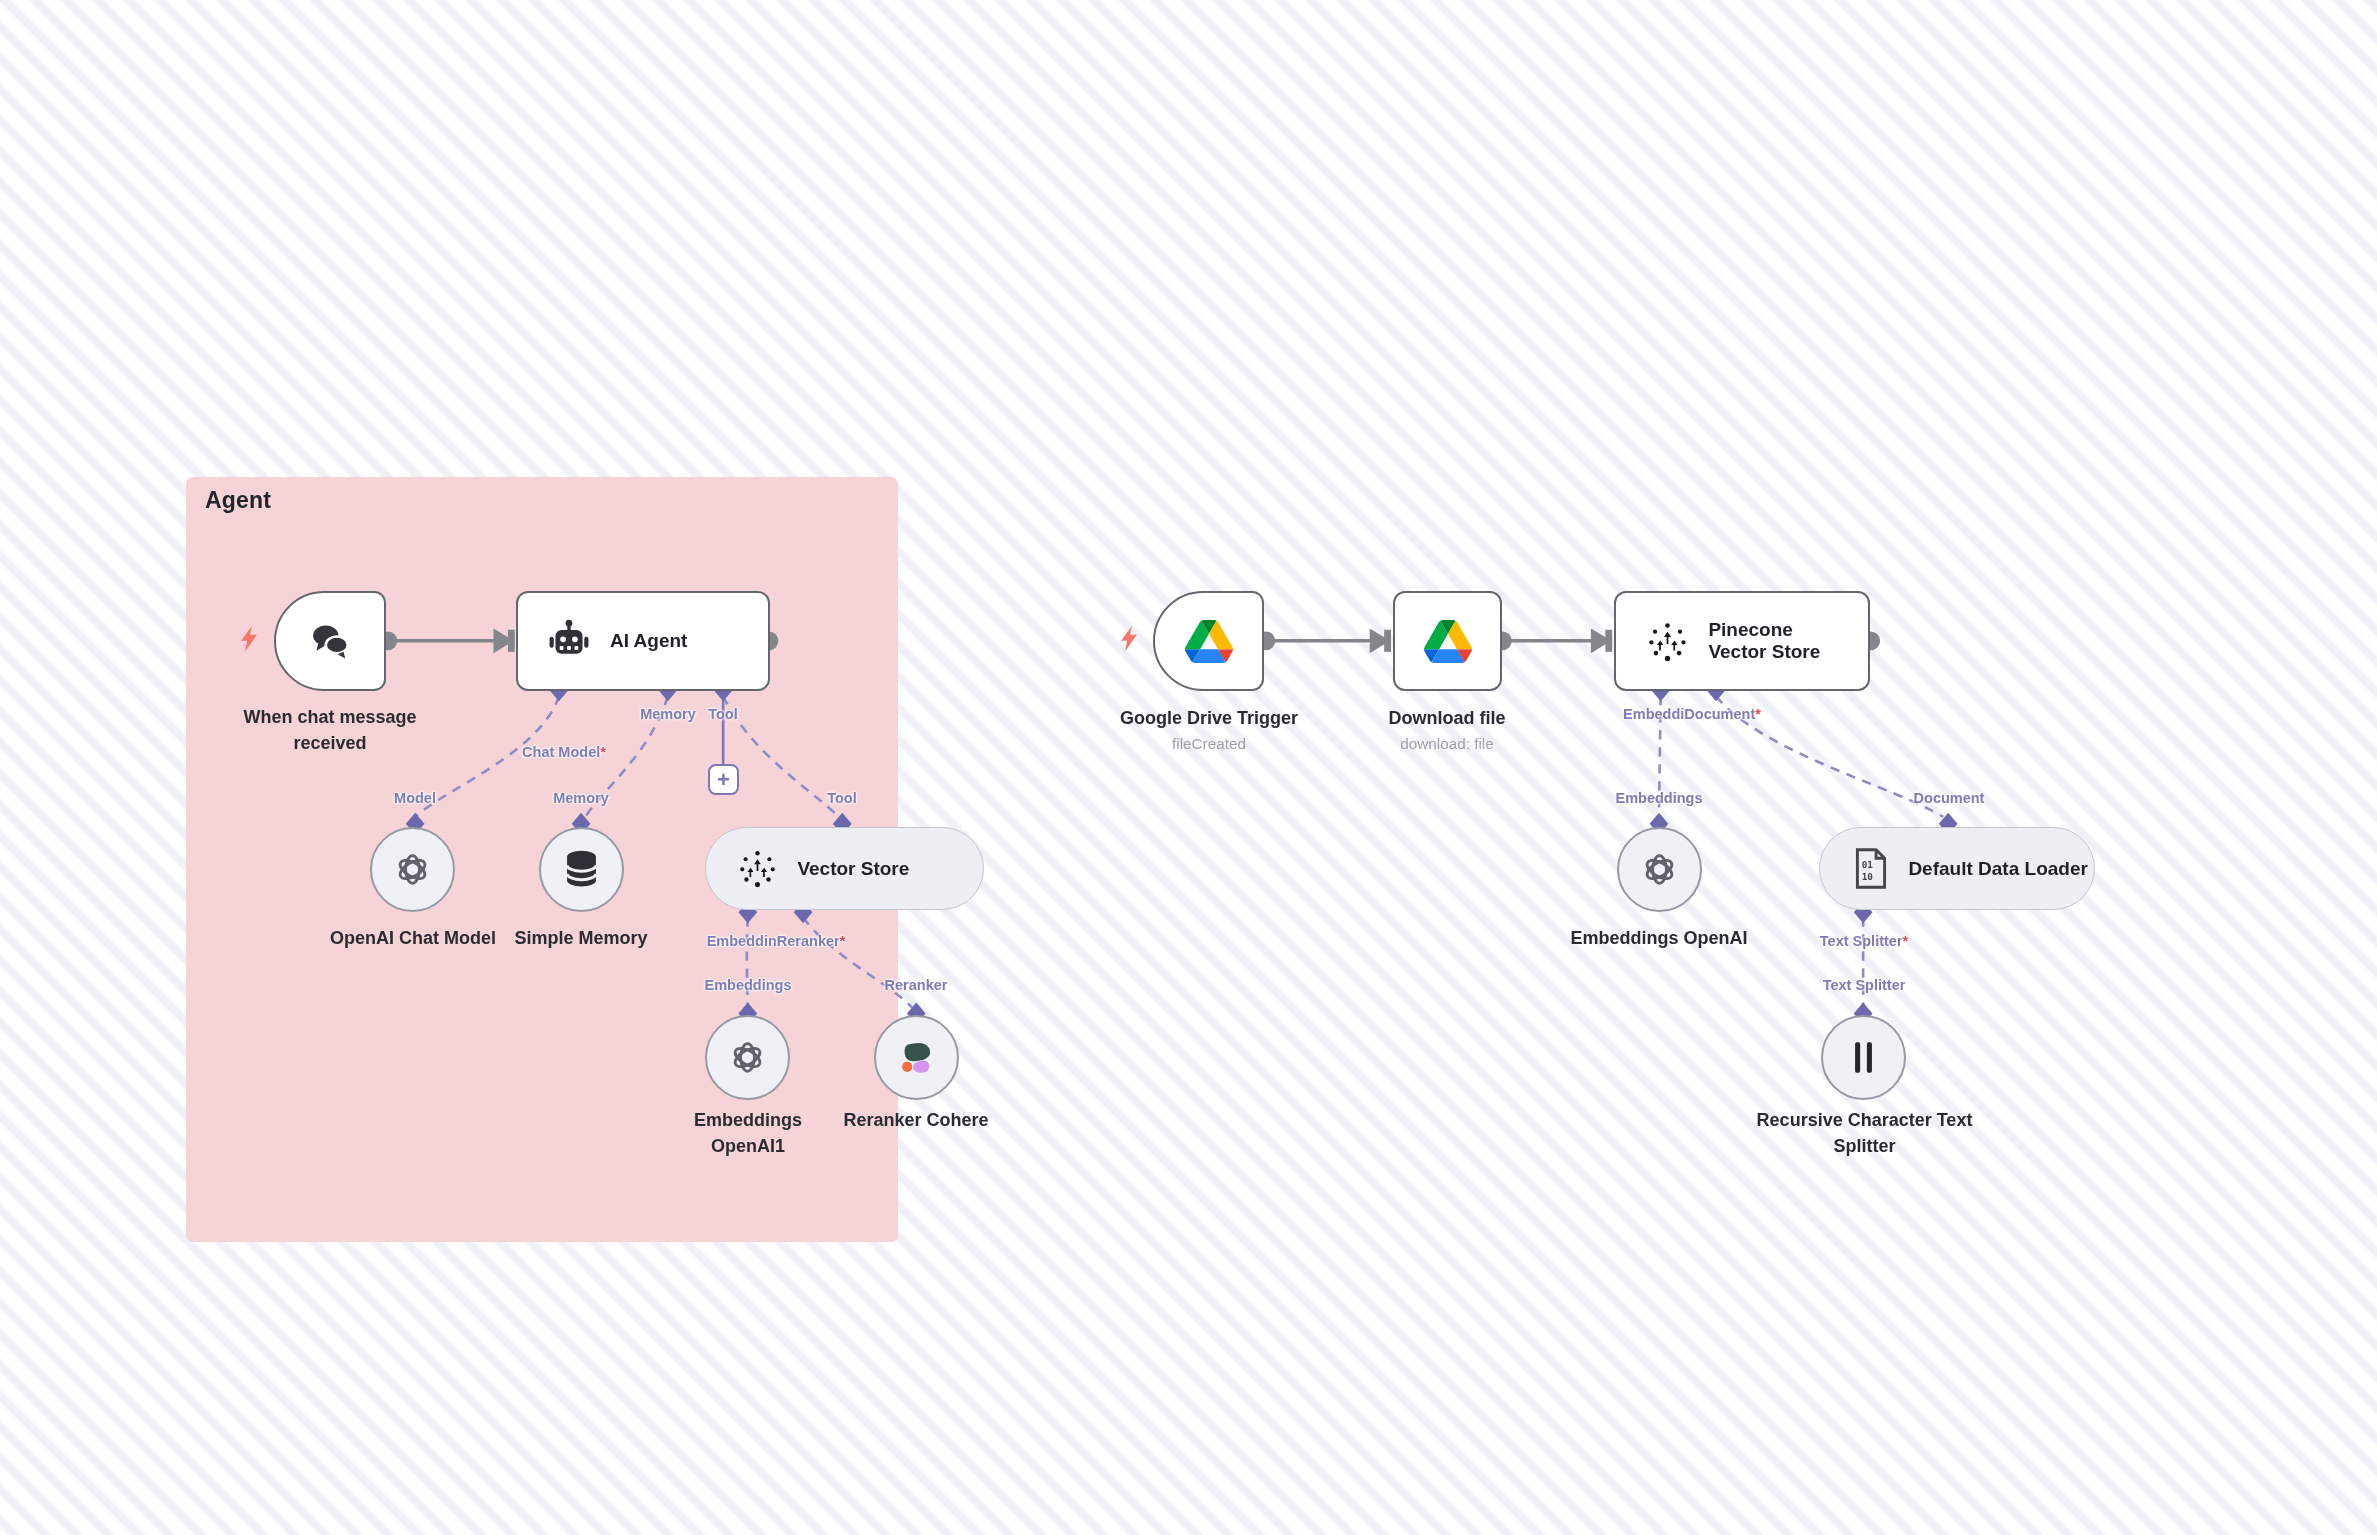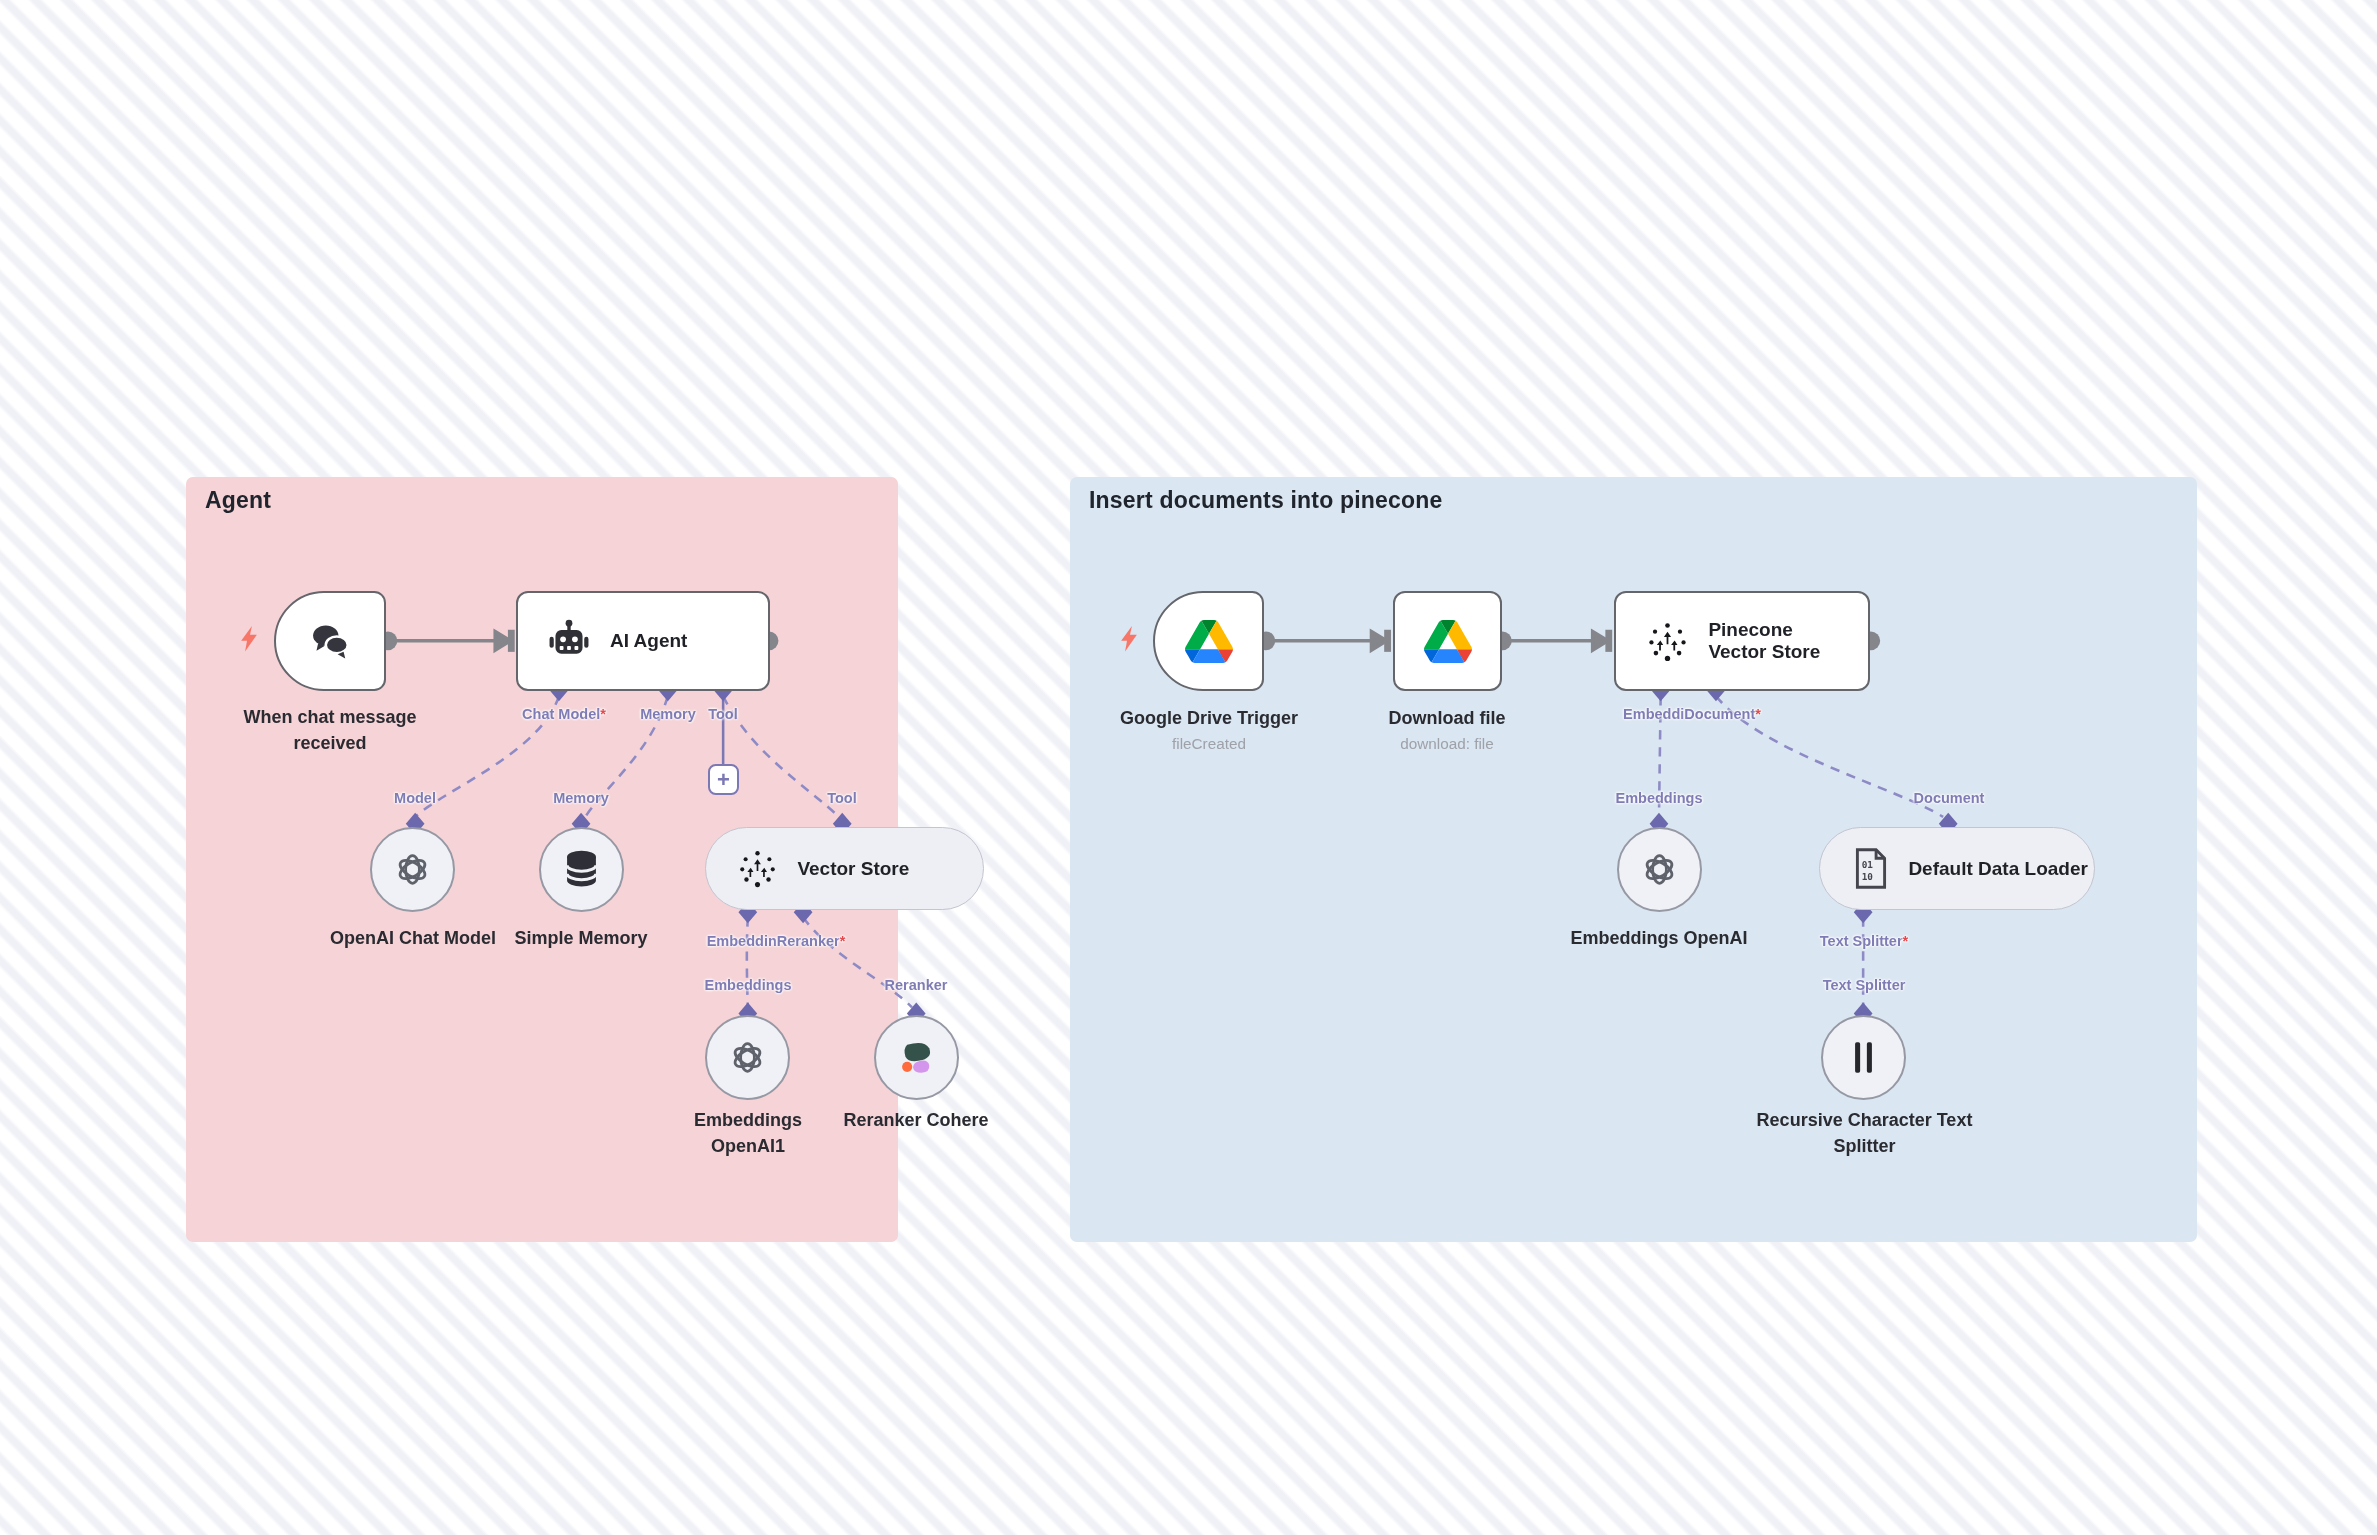--- a/index.html
+++ b/index.html
@@ -36,23 +36,20 @@
   .iconwrap{display:flex;justify-content:center;}
 </style>
 </head>
 <body>
 
 <div id="canvas">
 
   <div class="region" style="left:186px;top:477px;width:712px;height:765px;background:#f5d3d7;">
     <div class="region-title">Agent</div>
   </div>
-  <div class="region" style="left:1070px;top:477px;width:1127px;height:765px;background:#dae6f1;">
-    <div class="region-title">Insert documents into pinecone</div>
-  </div>
 
   <svg class="overlay" width="2377" height="1536" viewBox="0 0 2794 1805">
 
     <g stroke="#85868b" stroke-width="4" fill="#85868b">
       <line x1="456" y1="753" x2="586" y2="753"></line>
       <polygon points="582,742 600,753 582,764"></polygon>
       <rect x="597" y="740" width="8" height="26" stroke="none"></rect>
       <line x1="1488" y1="753" x2="1616" y2="753"></line>
       <polygon points="1612,742 1630,753 1612,764"></polygon>
       <rect x="1627" y="740" width="8" height="26" stroke="none"></rect>
@@ -134,21 +131,21 @@
         <rect x="15" y="32" width="4.5" height="4.5" rx="1" fill="#fff"></rect>
         <rect x="23.75" y="32" width="4.5" height="4.5" rx="1" fill="#fff"></rect>
         <rect x="32.5" y="32" width="4.5" height="4.5" rx="1" fill="#fff"></rect>
       </svg>
     </span>
     <span class="node-title">AI Agent</span>
   </div>
 
   <div class="plusbtn" style="left:708px;top:764px;">+</div>
 
-  <div class="portlabel" style="left:559px;top:706px;padding-left:10px;">
+  <div class="portlabel" style="left:559px;top:744px;padding-left:10px;">
     <span>Chat Model</span><span class="req">*</span>
   </div>
   <div class="portlabel" style="left:668px;top:706px;">Memory</div>
   <div class="portlabel" style="left:723px;top:706px;">Tool</div>
 
   <div class="portlabel" style="left:415px;top:790px;text-align:center;">Model</div>
   <div class="portlabel" style="left:581px;top:790px;">Memory</div>
   <div class="portlabel" style="left:842px;top:790px;">Tool</div>
 
   <div class="subcircle" style="left:370px;top:827px;">

